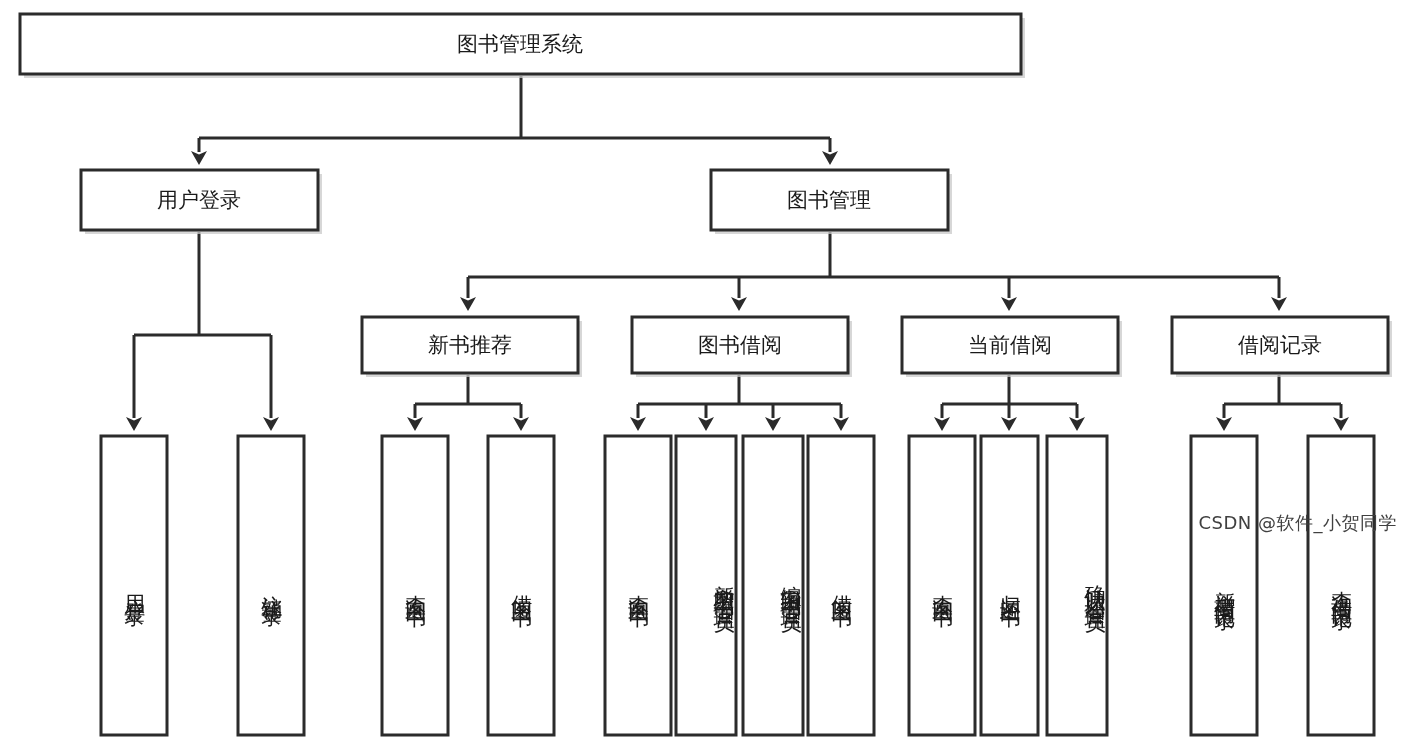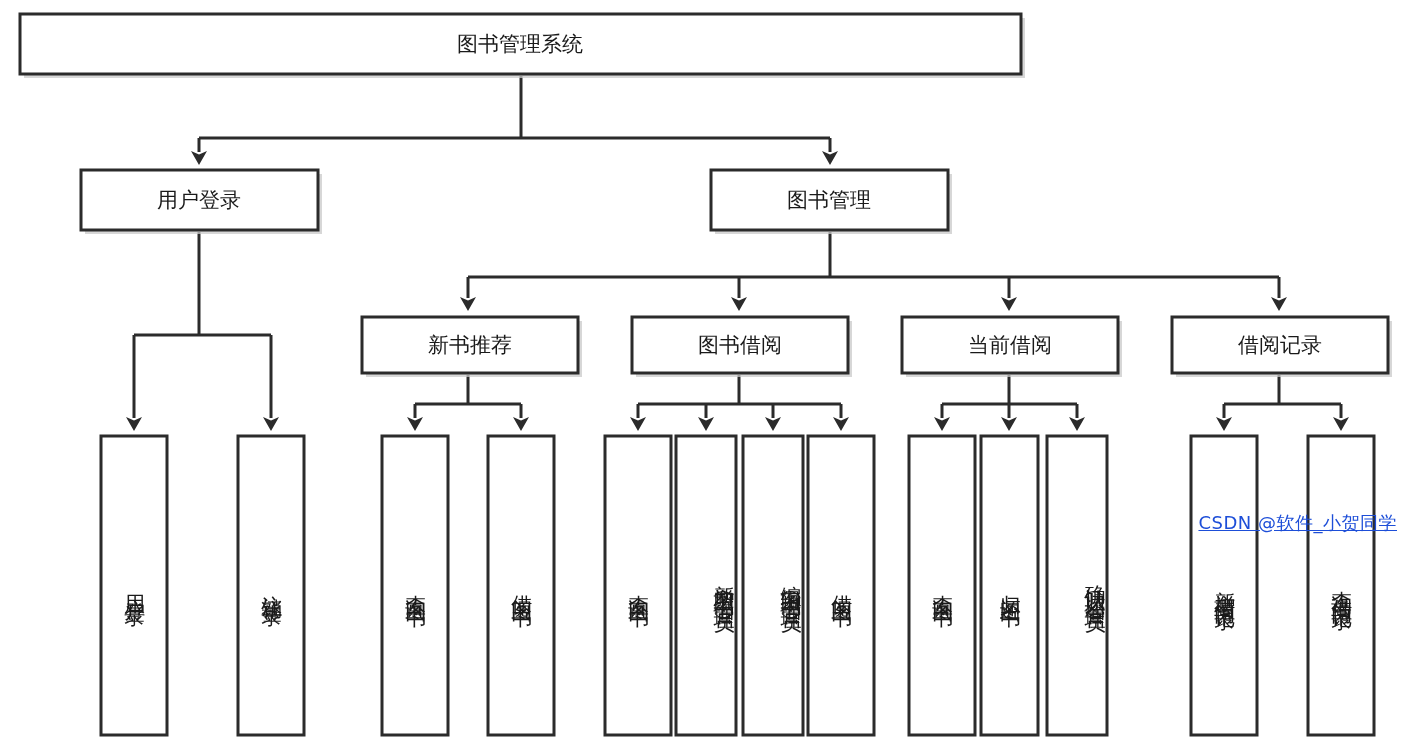--- a/index.html
+++ b/index.html
@@ -66,24 +66,23 @@
     justify-content: center;
     white-space: nowrap;
     pointer-events: none;
   }
   .watermark {
     position: absolute;
     right: 8px;
     bottom: 6px;
     font-family: "DejaVu Sans", "Liberation Sans", sans-serif;
     font-size: 18px;
-    color: #1d4ed8;
+    color: #404040;
     letter-spacing: 0.5px;
     user-select: none;
-    text-decoration: underline;
   }
 </style>
 </head>
 <body>
 
 <div id="diagram-root">
 
   <svg class="diagram-canvas" viewBox="0 0 1405 747">
     <defs>
       <marker id="arrow" markerWidth="14" markerHeight="16" refX="1" refY="8" orient="auto" markerUnits="userSpaceOnUse">

